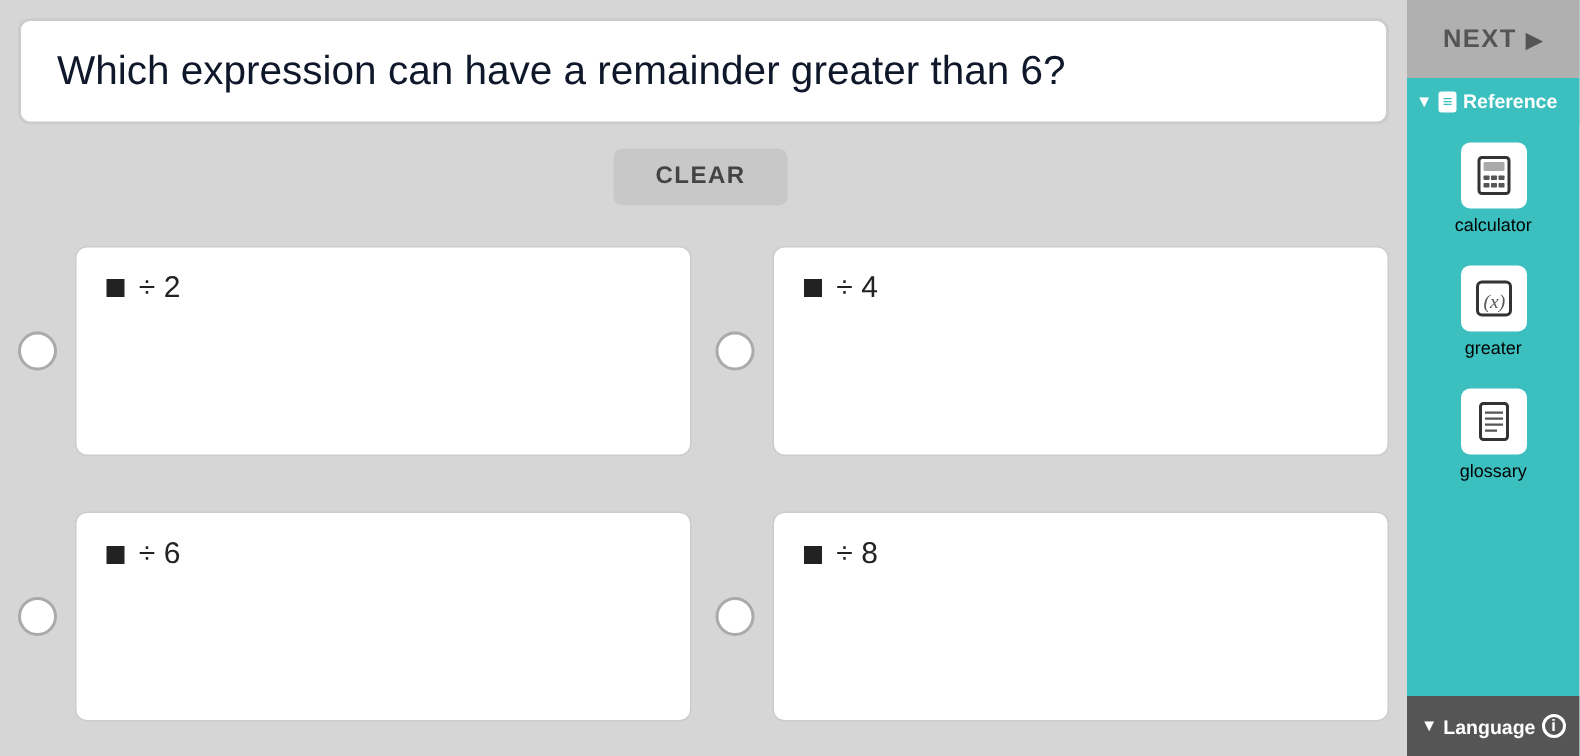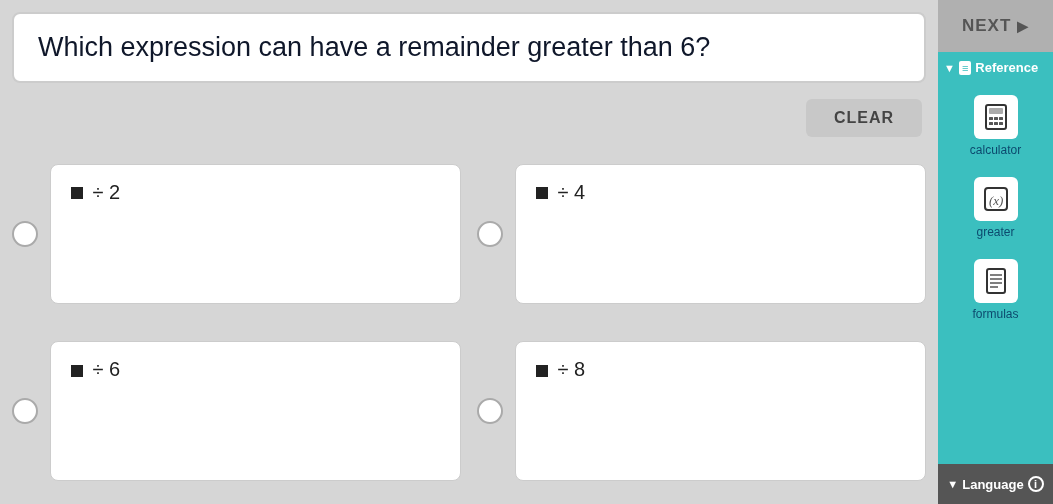--- a/index.html
+++ b/index.html
@@ -26,21 +26,21 @@
       border-radius: 8px;
       padding: 18px 24px;
       margin-bottom: 16px;
       font-size: 27px;
       font-weight: normal;
       color: #0f172a;
     }
 
     .toolbar {
       display: flex;
-      justify-content: flex-end;
+      justify-content: center;
       gap: 6px;
       margin-bottom: 16px;
       padding-right: 4px;
     }
 
     .btn {
       padding: 10px 28px;
       border: none;
       border-radius: 6px;
       font-size: 16px;
@@ -165,21 +165,21 @@
       background: white;
       border-radius: 6px;
       display: flex;
       align-items: center;
       justify-content: center;
       font-size: 22px;
     }
 
     .sidebar-label {
       font-size: 12px;
-      color: #0c4a6e;
+      color: #000000;
       text-align: center;
     }
 
     .language-btn {
       background: #555;
       color: white;
       padding: 12px 8px;
       font-size: 13px;
       font-weight: bold;
       display: flex;
@@ -303,21 +303,21 @@
   <div class="sidebar-item">
     <div class="sidebar-icon">
       <svg width="28" height="28" viewBox="0 0 28 28" fill="none" xmlns="http://www.w3.org/2000/svg">
         <rect x="5" y="2" width="18" height="24" rx="2" stroke="#333" stroke-width="2" fill="white"></rect>
         <line x1="8" y1="8" x2="20" y2="8" stroke="#555" stroke-width="1.5"></line>
         <line x1="8" y1="12" x2="20" y2="12" stroke="#555" stroke-width="1.5"></line>
         <line x1="8" y1="16" x2="20" y2="16" stroke="#555" stroke-width="1.5"></line>
         <line x1="8" y1="20" x2="16" y2="20" stroke="#555" stroke-width="1.5"></line>
       </svg>
     </div>
-    <span class="sidebar-label">formulas</span>
+    <span class="sidebar-label">glossary</span>
   </div>
 
   <div class="language-btn">
     <span class="triangle">▼</span>
     <span>Language</span>
     <span class="info-circle">i</span>
   </div>
 </div>
 
 </body></html>

